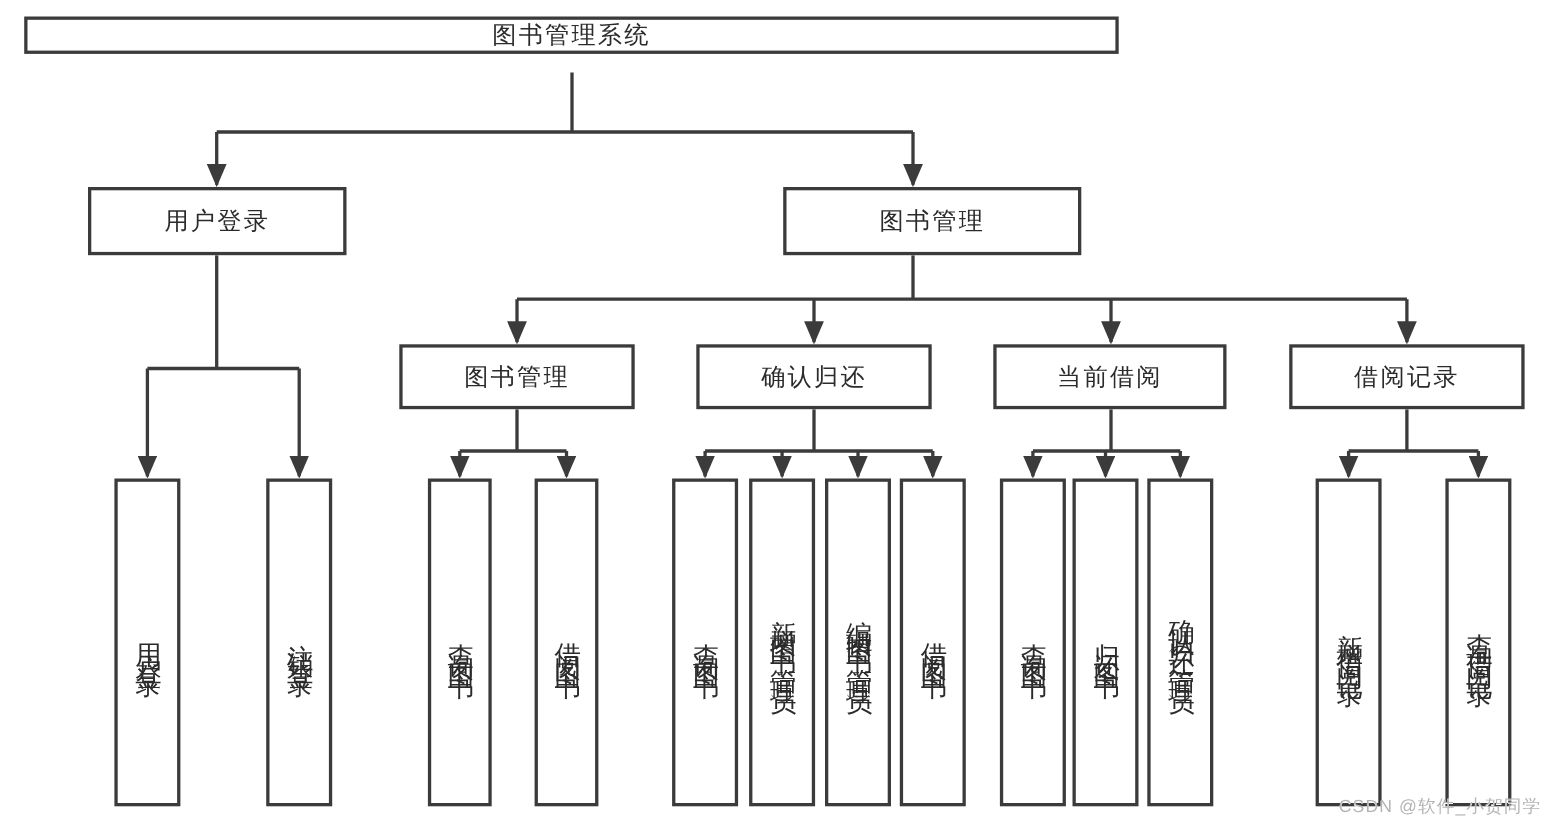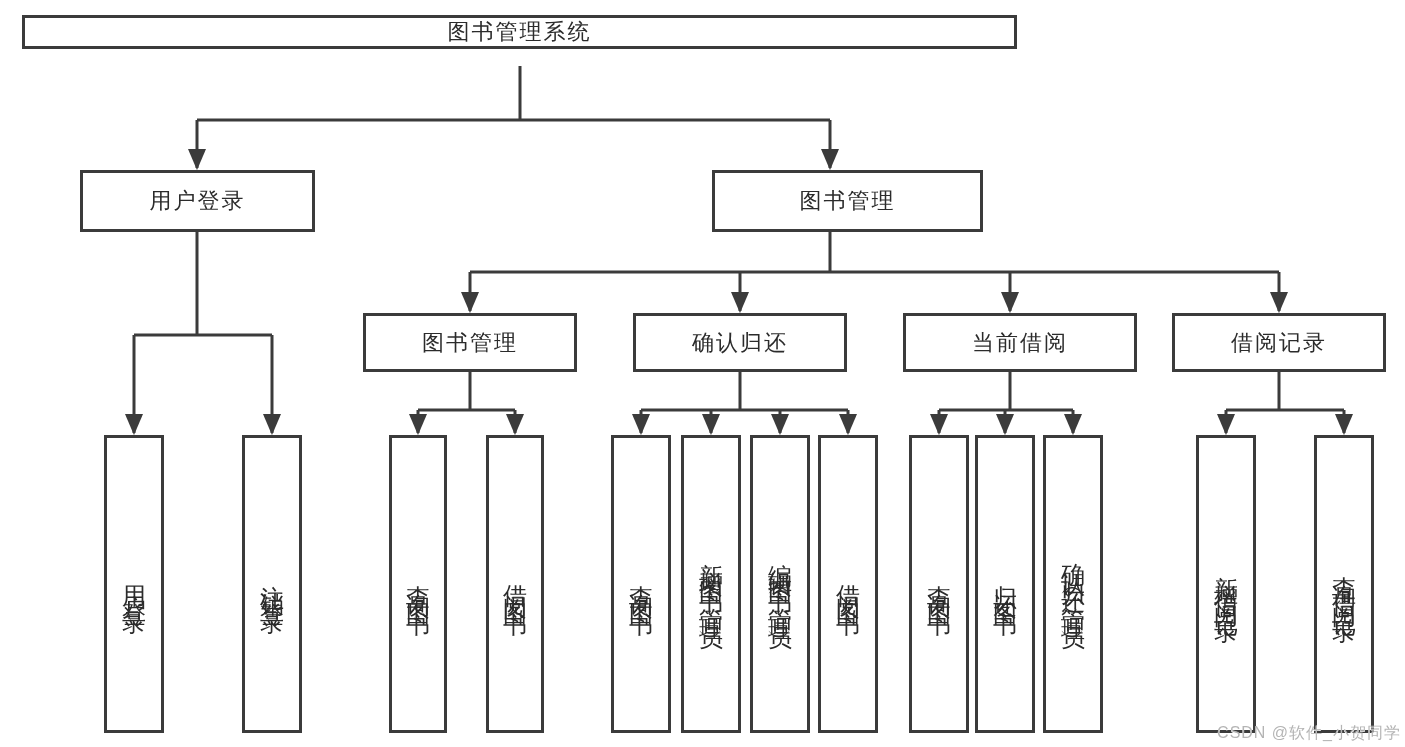--- a/index.html
+++ b/index.html
@@ -83,21 +83,21 @@
   <div class="node" style="left:712px;top:170px;width:271px;height:62px">
     <span class="lbl">图书管理</span>
   </div>
 
   <div class="node" style="left:363px;top:313px;width:214px;height:59px">
     <span class="lbl">图书管理</span>
   </div>
   <div class="node" style="left:633px;top:313px;width:214px;height:59px">
     <span class="lbl">确认归还</span>
   </div>
-  <div class="node" style="left:903px;top:313px;width:234px;height:59px">
+  <div class="node" style="left:903px;top:313px;width:212px;height:59px">
     <span class="lbl">当前借阅</span>
   </div>
   <div class="node" style="left:1172px;top:313px;width:214px;height:59px">
     <span class="lbl">借阅记录</span>
   </div>
 
   <div class="node leaf" style="left:104px;width:60px">
     <span class="vlbl">用户登录</span>
   </div>
   <div class="node leaf" style="left:242px;width:60px">

